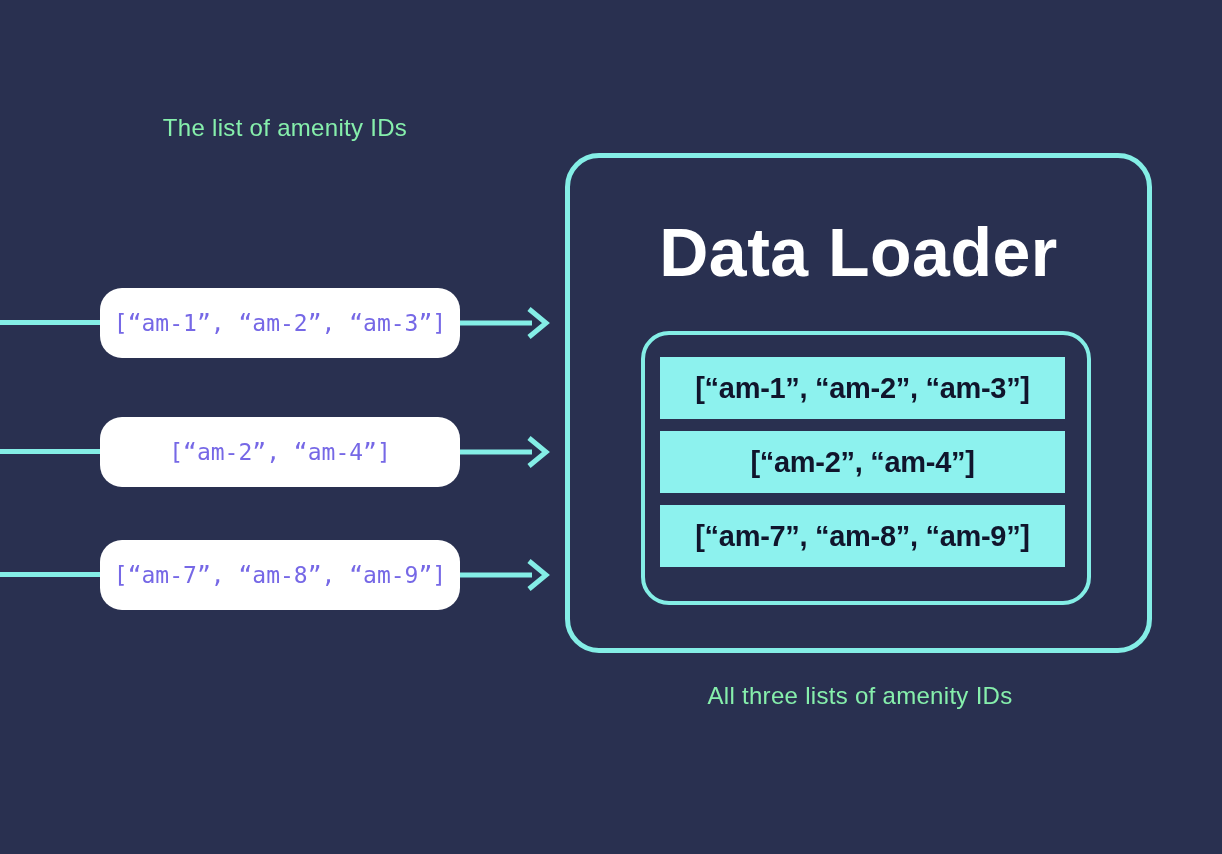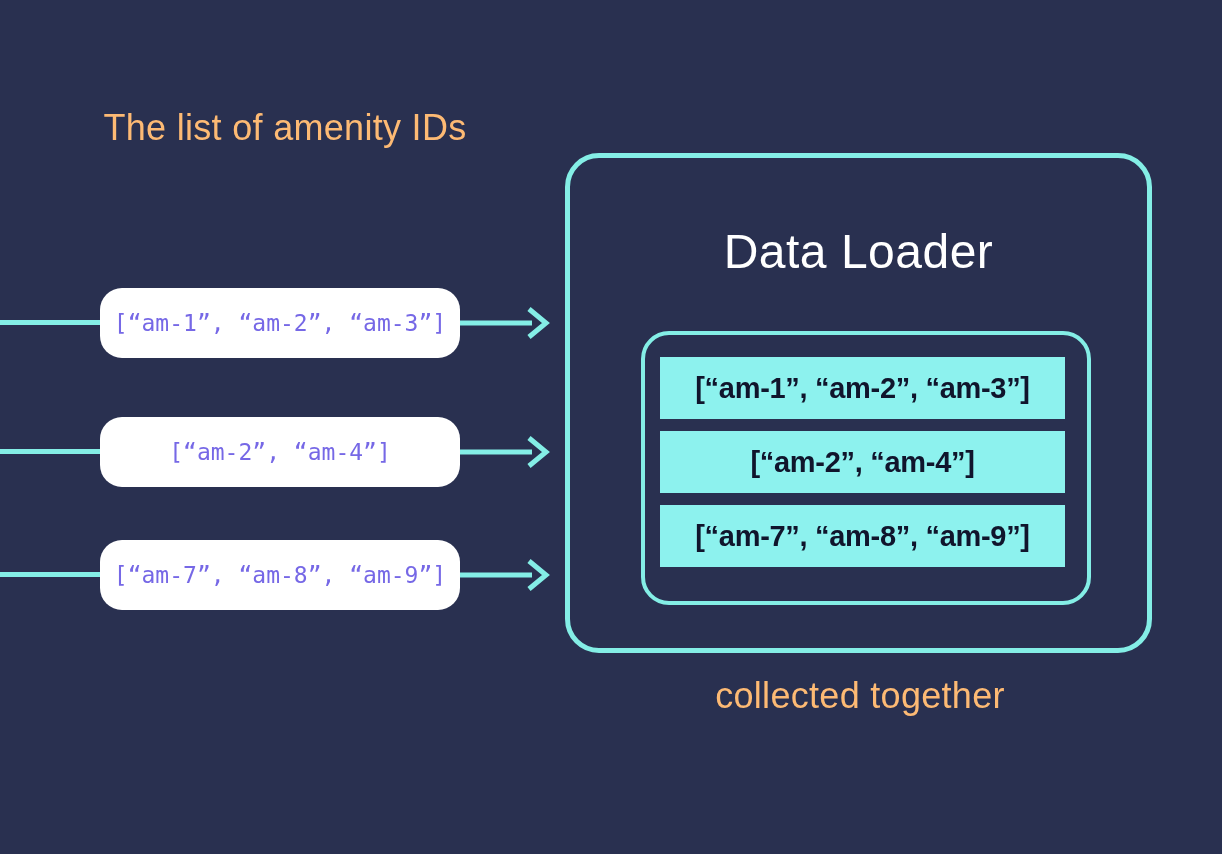--- a/index.html
+++ b/index.html
@@ -7,22 +7,22 @@
     position:relative;
     width:1222px; height:854px;
     background:#293050;
     overflow:hidden;
     font-family:"Liberation Sans", sans-serif;
   }
 
   
   .caption {
     position:absolute;
-    color:#fdba74;
-    font-size:36px;
+    color:#86efac;
+    font-size:24px;
     line-height:48px;
     text-align:center;
     font-weight:500;
     letter-spacing:0.3px;
   }
   .caption-inputs { left:60px;  top:104px; width:450px; }
   .caption-output { left:565px; top:672px; width:590px; }
 
   
   .connector {
@@ -58,23 +58,23 @@
     left:565px; top:153px; width:587px; height:500px;
     border:5px solid #84EEE6;
     border-radius:34px;
     box-sizing:border-box;
   }
   .loader-title {
     position:absolute;
     top:64px; left:0; width:100%;
     text-align:center;
     color:#FFFFFF;
-    font-size:48px;
+    font-size:68px;
     line-height:60px;
-    font-weight:400;
+    font-weight:700;
     letter-spacing:0.5px;
   }
 
   
   .collector-box {
     position:absolute;
     left:71px; top:173px; width:450px; height:274px;
     border:4px solid #84EEE6;
     border-radius:28px;
     box-sizing:border-box;
@@ -140,16 +140,16 @@
       <div class="bar bar2">
         <span>[“am-2”, “am-4”]</span>
       </div>
       <div class="bar bar3">
         <span>[“am-7”, “am-8”, “am-9”]</span>
       </div>
     </div>
   </div>
 
   <div class="caption caption-output">
-    <div>collected together</div>
+    <div>All three lists of amenity IDs</div>
   </div>
 
 </div>
 
 </body></html>

